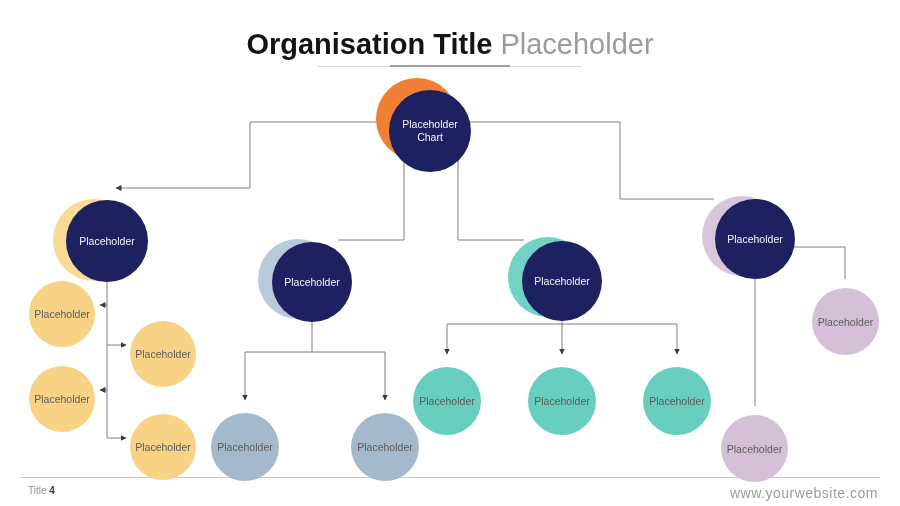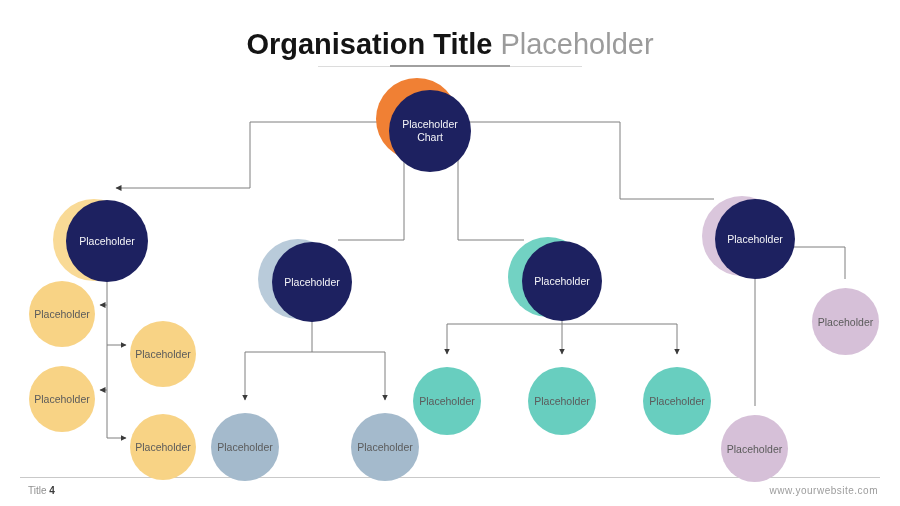--- a/index.html
+++ b/index.html
@@ -33,21 +33,21 @@
   .node{position:absolute;z-index:2;}
   .node .accent{position:absolute;left:0;top:0;width:100%;height:100%;border-radius:50%;}
   .node .disc{position:absolute;left:0;top:9px;width:100%;height:100%;border-radius:50%;display:flex;align-items:center;justify-content:center;text-align:center;}
   .node.branch .disc{background:var(--navy);color:var(--navy-text);font-size:10.5px;line-height:13px;}
   .node.kid .disc{color:var(--node-text);font-size:10.5px;}
 
   
   .footer-rule{position:absolute;top:477px;left:20px;width:860px;height:1px;background:var(--hairline);}
   .footer-left{position:absolute;top:485px;left:28px;font-size:10px;color:var(--footer-gray);}
   .footer-left b{color:var(--footer-dark);font-weight:700;}
-  .footer-right{position:absolute;top:485px;right:22px;font-size:10px;color:#9c9c9c;letter-spacing:.5px;}
+  .footer-right{position:absolute;top:485px;right:22px;font-size:14px;color:#9c9c9c;letter-spacing:.5px;}
 </style>
 </head>
 <body>
 
 <div class="slide">
 
   <div class="title">
     <span class="bold">Organisation Title</span>
     <span class="light">Placeholder</span>
   </div>

